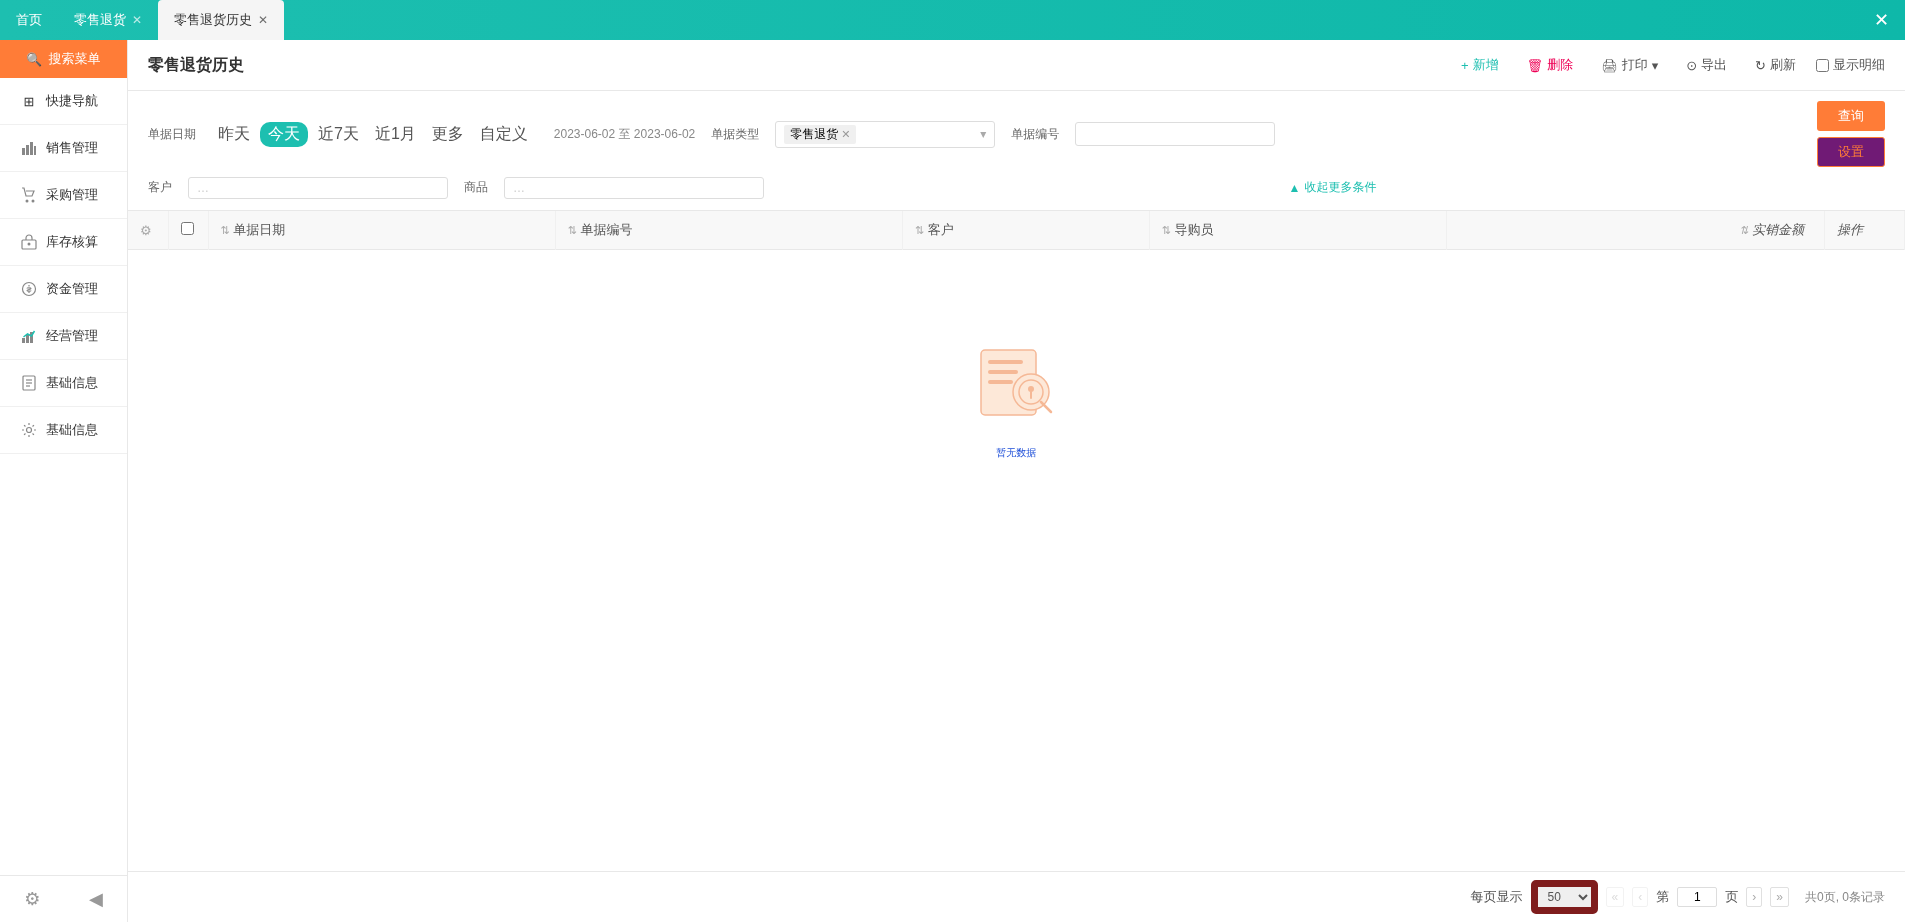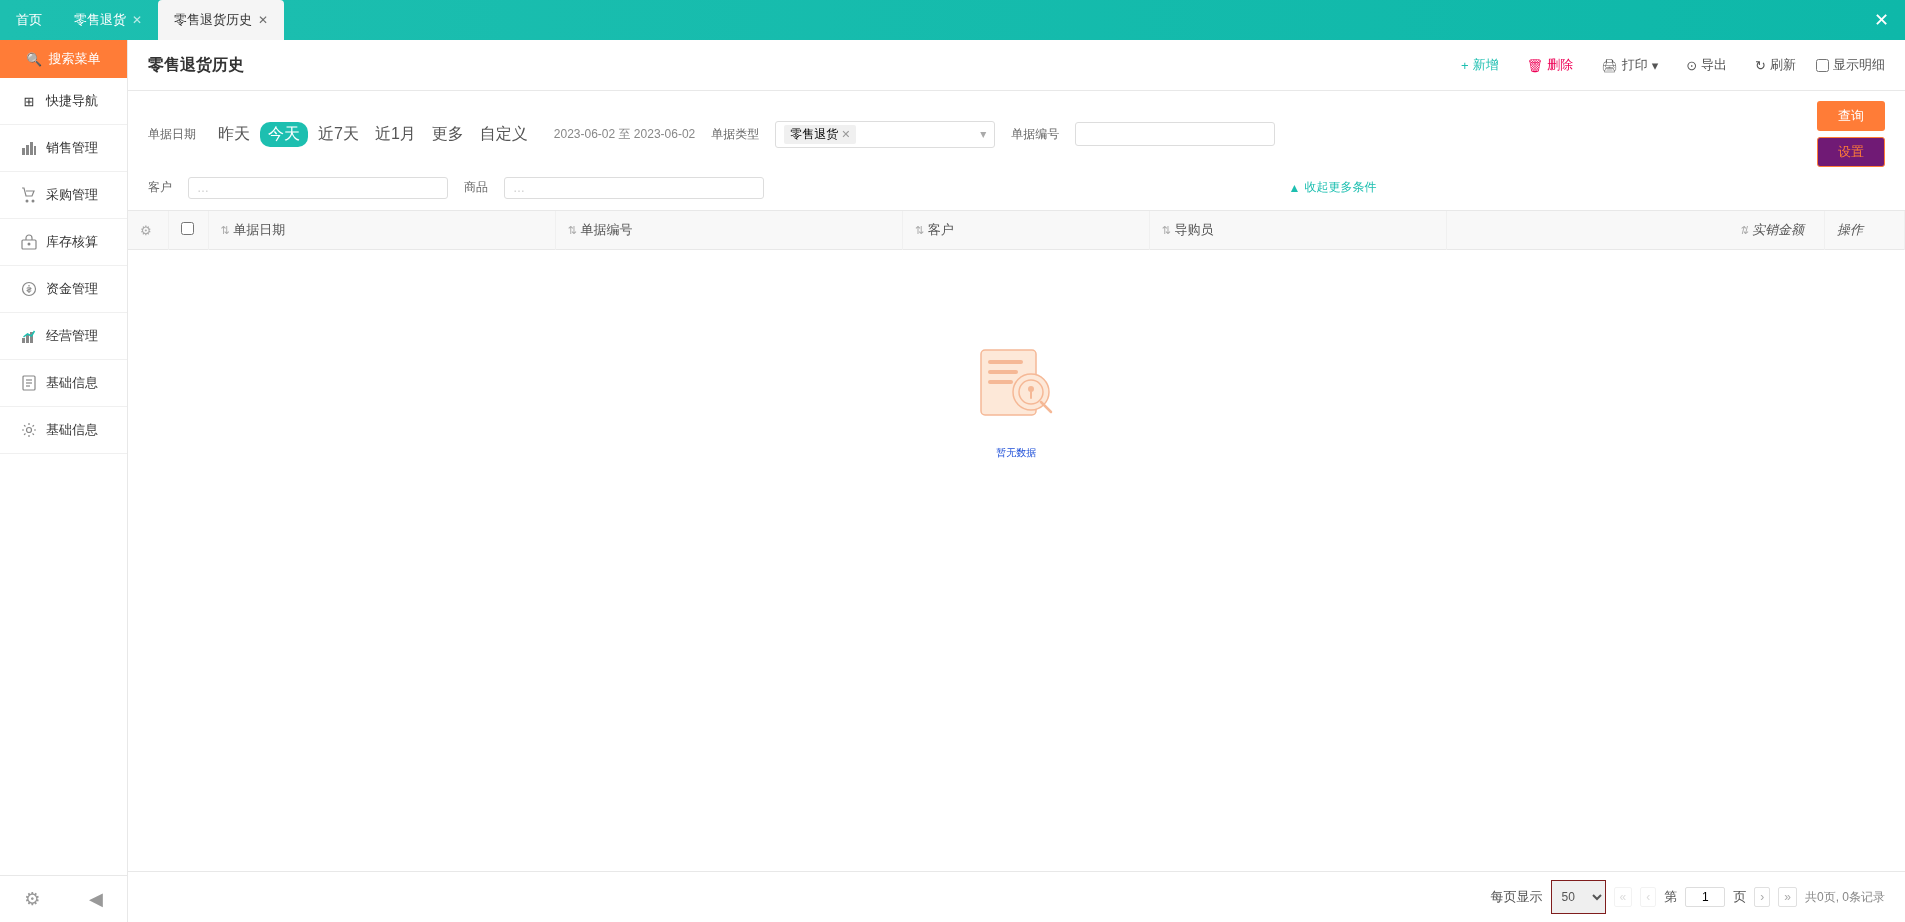--- a/index.html
+++ b/index.html
@@ -351,23 +351,23 @@
       padding: 8px 20px;
       display: flex;
       align-items: center;
       justify-content: flex-end;
       gap: 8px;
       font-size: 13px;
       color: #555;
       flex-shrink: 0;
     }
     .page-size-select {
-      border: 1px solid #7f1d1d;
-      border-radius: 0;
-      padding: 8px 6px;
+      border: 7px solid #7f1d1d;
+      border-radius: 5px;
+      padding: 2px 6px;
       font-size: 12px;
       color: #555;
       cursor: pointer;
     }
     .page-nav-btn {
       cursor: pointer;
       color: #aaa;
       padding: 2px 5px;
       border: 1px solid #e0e0e0;
       border-radius: 2px;
@@ -376,21 +376,21 @@
     }
     .page-nav-btn:disabled { opacity: 0.4; cursor: not-allowed; }
     .page-input {
       border: 1px solid #ddd;
       border-radius: 2px;
       width: 40px;
       text-align: center;
       padding: 2px 4px;
       font-size: 12px;
     }
-    .total-info { color: #888; font-size: 12px; }
+    .total-info { color: #888; font-size: 12px; margin-left: 8px; }
 
     
     .filter-row-2 {
       display: flex;
       align-items: center;
       gap: 16px;
     }
     .filter-placeholder {
       color: #ccc;
       font-size: 12px;

